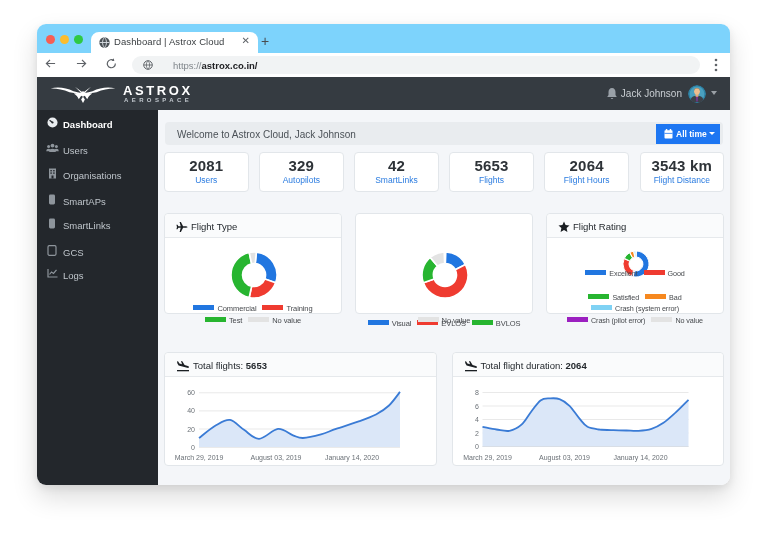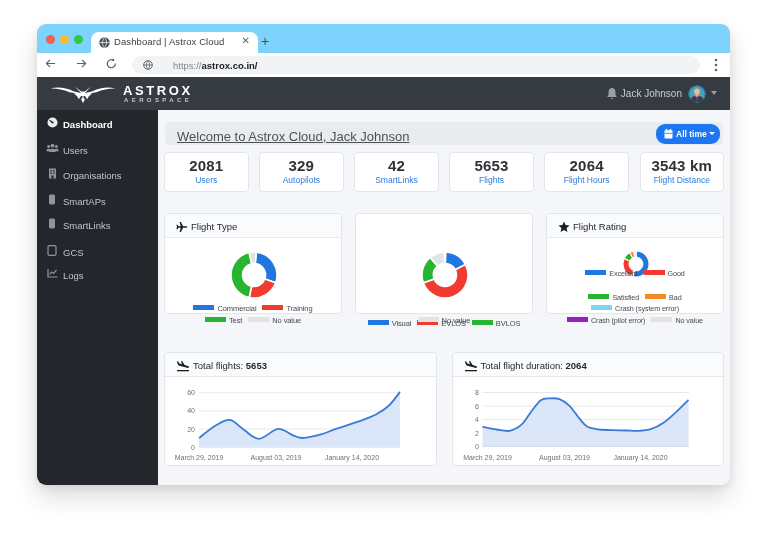--- a/index.html
+++ b/index.html
@@ -36,22 +36,22 @@
 
 .main { position:absolute; left:0; top:86px; width:100%; height:375px; background:#f4f6f9; }
 .sbar { position:absolute; left:0; top:0; width:121px; height:375px; background:#23272c; }
 .sitem { position:absolute; left:0; width:121px; height:25px; color:#bfc5cb; font-size:9.5px; }
 .sitem .ic { position:absolute; left:8px; top:5px; width:14px; height:14px; text-align:center;}
 .sitem .tx { position:absolute; left:26px; top:7px; }
 .sitem.act { color:#fff; }
 
 .content { position:absolute; left:121px; top:0; width:572px; height:375px; }
 .wbar { position:absolute; left:7px; top:12px; width:558px; height:23px; background:#e9ecef; border-radius:4px; }
-.wbar .wt { position:absolute; left:12px; top:7px; font-size:13px; color:#4b5157;text-decoration:underline; }
-.btn { position:absolute; right:3px; top:1.5px; width:64px; height:20px; background:#1d76f2; border-radius:9px; color:#fff; }
+.wbar .wt { position:absolute; left:12px; top:7px; font-size:10px; color:#4b5157; }
+.btn { position:absolute; right:3px; top:1.5px; width:64px; height:20px; background:#1d76f2; border-radius:0; color:#fff; }
 .btn .bt { position:absolute; left:20px; top:5.5px; font-size:8.5px; font-weight:700; }
 .btn .bc { position:absolute; right:5px; top:8.5px; width:0; height:0; border-left:3px solid transparent; border-right:3px solid transparent; border-top:3.5px solid #fff; }
 .card { position:absolute; background:#fff; border:1px solid #e2e6ea; border-radius:4px; }
 .stat { top:42px; margin-left:-1px; width:84.5px; height:40px; text-align:center; }
 .stat .n { margin-top:4px; font-size:15px; font-weight:700; color:#2e3338; letter-spacing:.2px;}
 .stat .l { margin-top:1px; font-size:8.5px; color:#2b7ce0; }
 .chead { position:absolute; left:0; top:0; right:0; height:24px; background:#fafbfc; border-bottom:1px solid #e6e9ec; border-radius:4px 4px 0 0; }
 .chead .ht { position:absolute; left:26px; top:7px; font-size:9.5px; color:#24292e; }
 .chead .hi { position:absolute; left:11px; top:5px; }
 .dcard { top:103px; width:178px; height:101px; }

